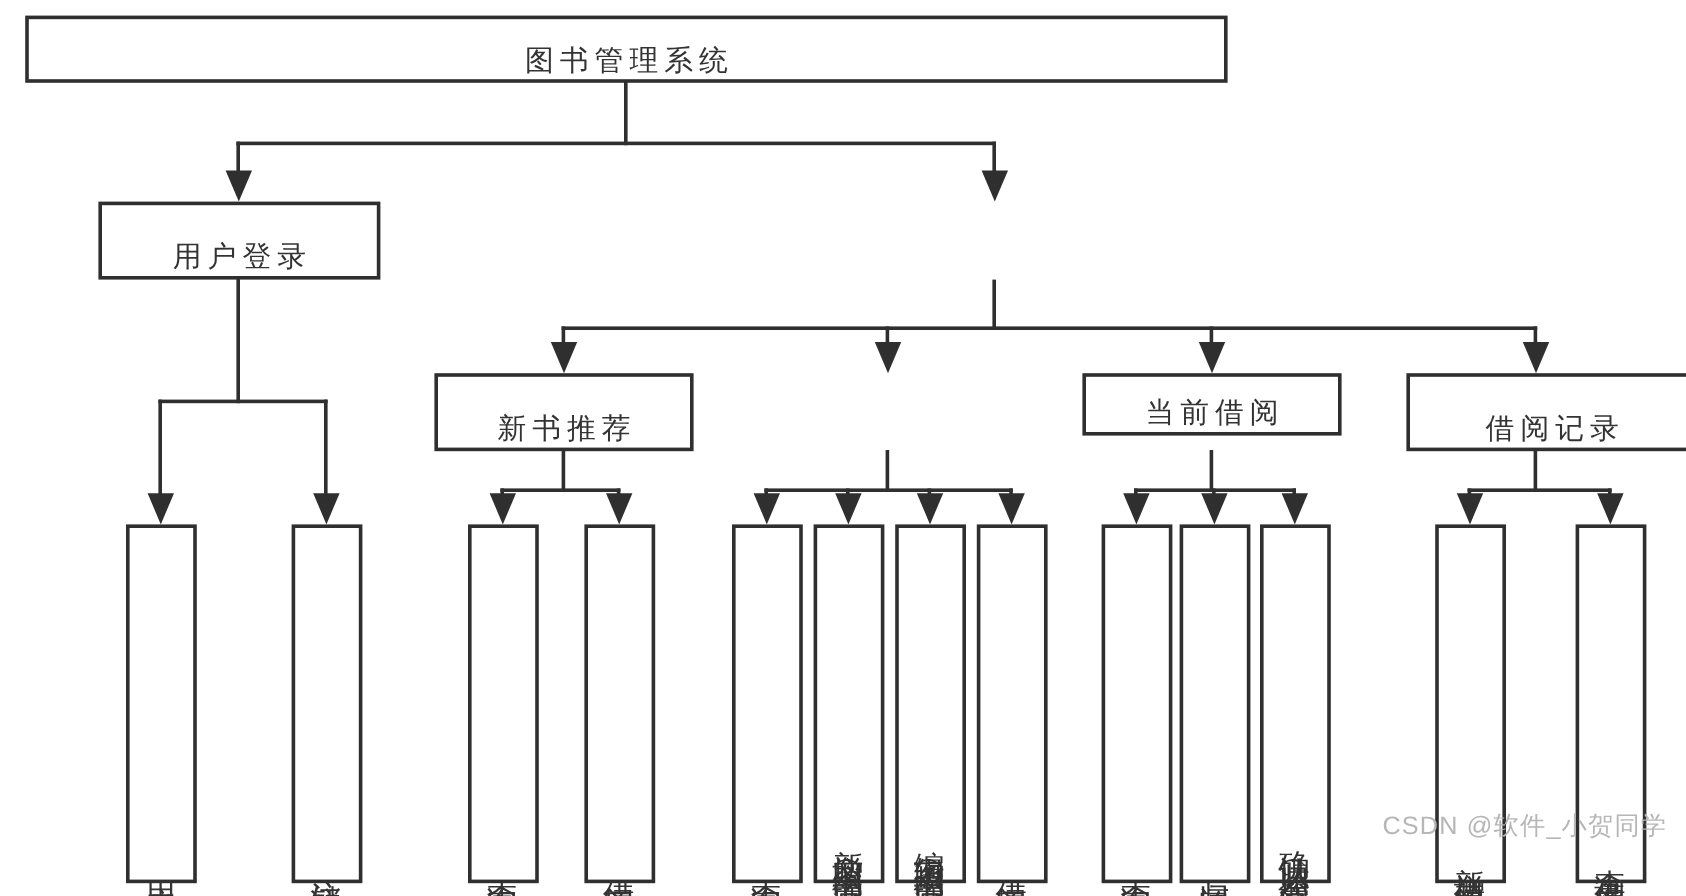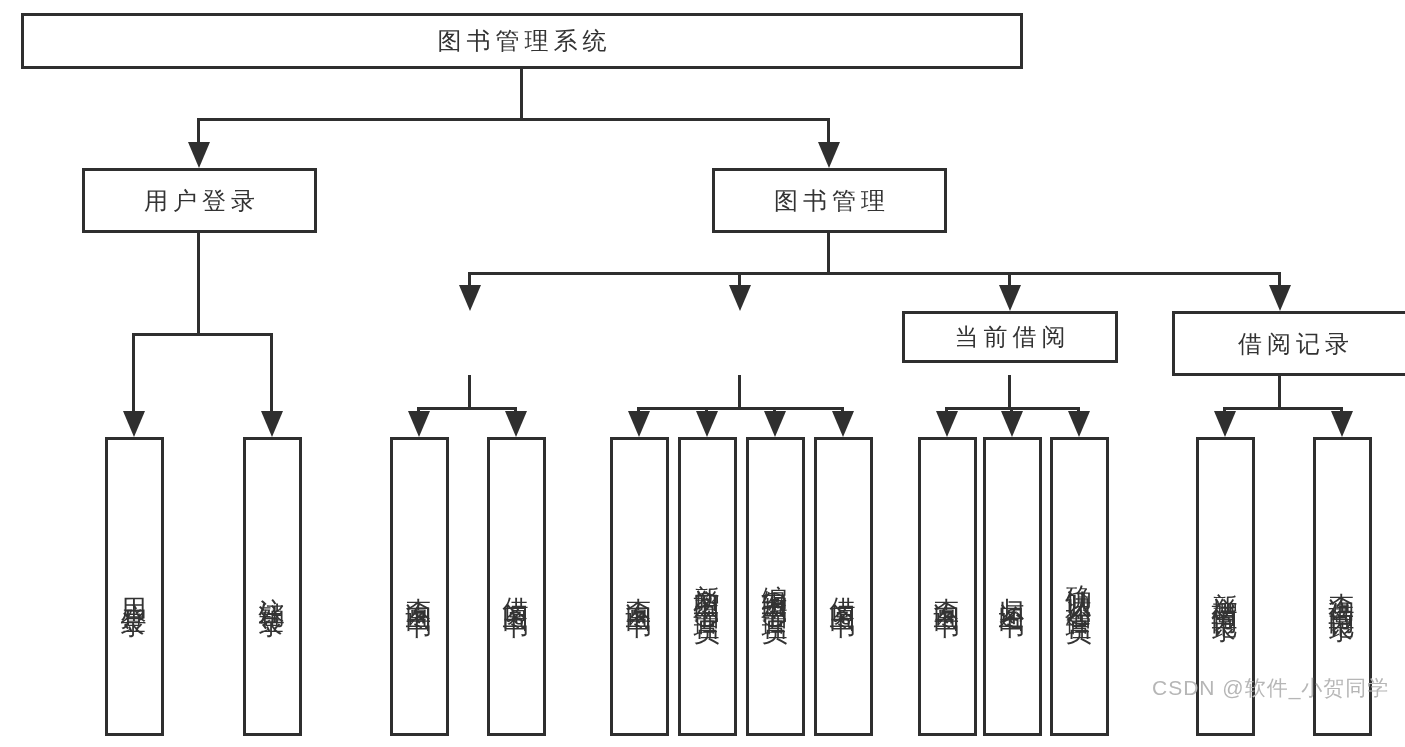--- a/index.html
+++ b/index.html
@@ -1,19 +1,19 @@
 <!DOCTYPE html>
 <html><head>
 <meta charset="utf-8">
 <style>
   html,body{margin:0;padding:0;background:#ffffff;}
   body{font-family:"Liberation Sans","DejaVu Sans",sans-serif;}
   #canvas{position:relative;width:1405px;height:747px;background:#ffffff;overflow:hidden;}
   .box{position:absolute;border:3px solid #2f2f2f;background:#ffffff;box-sizing:border-box;
-       display:flex;align-items:center;justify-content:center;color:#333333;}
+       display:flex;align-items:flex-end;justify-content:center;color:#333333;}
   .box.h{font-size:24px;letter-spacing:5px;text-indent:5px;}
   .box.v span{writing-mode:vertical-rl;text-orientation:mixed;font-size:26px;
        letter-spacing:5px;color:#333333;}
   .vl{position:absolute;width:3px;background:#2f2f2f;}
   .hl{position:absolute;height:3px;background:#2f2f2f;}
   .ar{position:absolute;width:0;height:0;border-left:11px solid transparent;
       border-right:11px solid transparent;border-top:26px solid #2f2f2f;}
   .watermark{position:absolute;left:1152px;top:674px;font-size:21px;color:#b6b6b6;
       letter-spacing:1px;z-index:10;white-space:nowrap;text-align:right;}
 </style>
@@ -29,42 +29,42 @@
   <div class="vl" style="left:520px;top:68px;height:53px;"></div>
   <div class="hl" style="left:197px;top:118px;width:633px;"></div>
   <div class="vl" style="left:197px;top:118px;height:28px;"></div>
   <div class="vl" style="left:827px;top:118px;height:28px;"></div>
   <div class="ar" style="left:188px;top:142px;"></div>
   <div class="ar" style="left:818px;top:142px;"></div>
 
   <div class="box h" style="left:82px;top:168px;width:235px;height:65px;">
     <span>用户登录</span>
   </div>
-  <div class="box h" style="left:712px;top:168px;width:235px;height:65px;">
-    <span>图书管理</span>
-  </div>
 
   <div class="vl" style="left:197px;top:232px;height:104px;"></div>
   <div class="hl" style="left:132px;top:333px;width:141px;"></div>
   <div class="vl" style="left:132px;top:333px;height:82px;"></div>
   <div class="vl" style="left:270px;top:333px;height:82px;"></div>
   <div class="ar" style="left:123px;top:411px;"></div>
   <div class="ar" style="left:261px;top:411px;"></div>
 
   <div class="vl" style="left:827px;top:233px;height:42px;"></div>
   <div class="hl" style="left:468px;top:272px;width:813px;"></div>
   <div class="vl" style="left:468px;top:272px;height:16px;"></div>
   <div class="vl" style="left:738px;top:272px;height:16px;"></div>
   <div class="vl" style="left:1008px;top:272px;height:16px;"></div>
   <div class="vl" style="left:1278px;top:272px;height:16px;"></div>
   <div class="ar" style="left:459px;top:285px;"></div>
   <div class="ar" style="left:729px;top:285px;"></div>
   <div class="ar" style="left:999px;top:285px;"></div>
   <div class="ar" style="left:1269px;top:285px;"></div>
 
+  <div class="box h" style="left:362px;top:311px;width:216px;height:65px;">
+    <span>新书推荐</span>
+  </div>
   <div class="box h" style="left:902px;top:311px;width:216px;height:52px;">
     <span>当前借阅</span>
   </div>
   <div class="box h" style="left:1172px;top:311px;width:243px;height:65px;">
     <span>借阅记录</span>
   </div>
 
   <div class="vl" style="left:468px;top:375px;height:35px;"></div>
   <div class="hl" style="left:417px;top:407px;width:100px;"></div>
   <div class="vl" style="left:417px;top:407px;height:10px;"></div>

